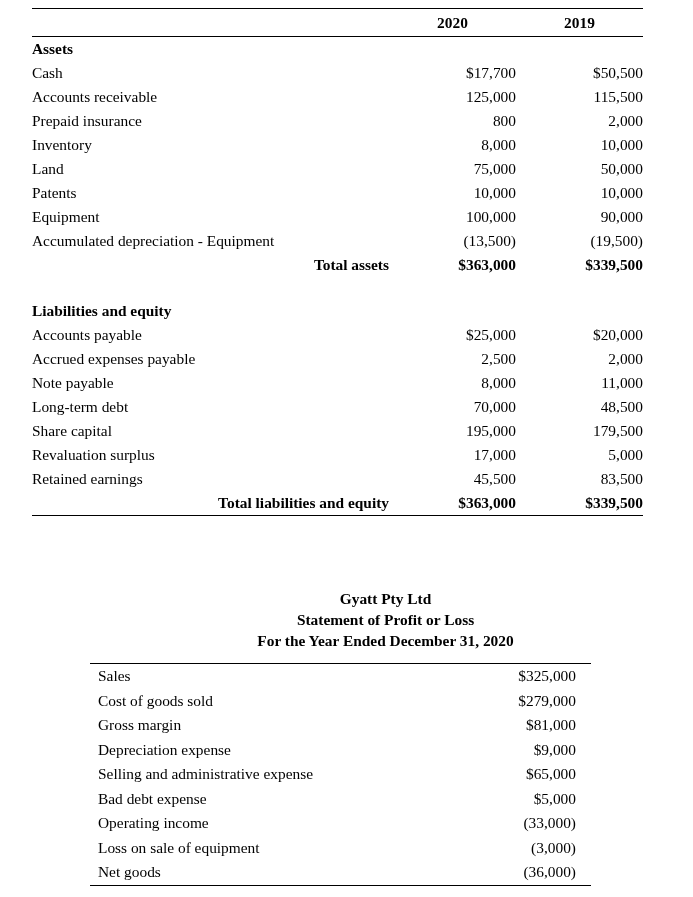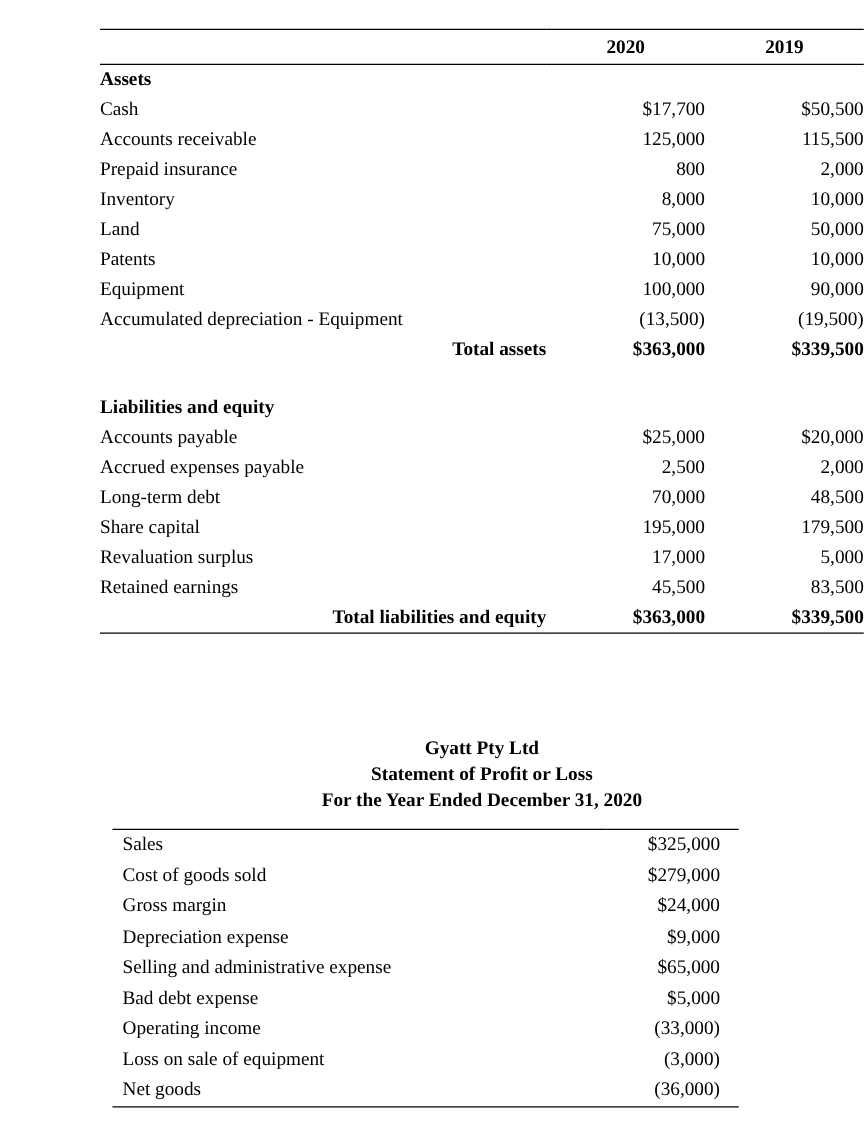--- a/index.html
+++ b/index.html
@@ -13,23 +13,22 @@
     font-family: "Liberation Serif", "DejaVu Serif", serif;
     color: #000000;
     position: relative;
     overflow: hidden;
   }
 
   
   .bs-wrap {
     position: absolute;
     left: 32px;
-    top: 23px;
+    top: 8px;
     width: 611px;
-    margin-left: 48px;
   }
   table.fin {
     border-collapse: collapse;
     width: 100%;
     table-layout: fixed;
   }
   table.fin td {
     padding: 0;
     font-size: 15.4px;
     line-height: 24px;
@@ -183,20 +182,25 @@
 
       <tr>
         <td class="lbl">Accounts payable</td>
         <td class="num">$25,000</td>
         <td class="num">$20,000</td>
       </tr>
       <tr>
         <td class="lbl">Accrued expenses payable</td>
         <td class="num">2,500</td>
         <td class="num">2,000</td>
+      </tr>
+      <tr>
+        <td class="lbl">Note payable</td>
+        <td class="num">8,000</td>
+        <td class="num">11,000</td>
       </tr>
       <tr>
         <td class="lbl">Long-term debt</td>
         <td class="num">70,000</td>
         <td class="num">48,500</td>
       </tr>
       <tr>
         <td class="lbl">Share capital</td>
         <td class="num">195,000</td>
         <td class="num">179,500</td>
@@ -237,21 +241,21 @@
       <tr class="pl-first">
         <td class="lbl">Sales</td>
         <td class="num">$325,000</td>
       </tr>
       <tr>
         <td class="lbl">Cost of goods sold</td>
         <td class="num">$279,000</td>
       </tr>
       <tr>
         <td class="lbl">Gross margin</td>
-        <td class="num">$24,000</td>
+        <td class="num">$81,000</td>
       </tr>
       <tr>
         <td class="lbl">Depreciation expense</td>
         <td class="num">$9,000</td>
       </tr>
       <tr>
         <td class="lbl">Selling and administrative expense</td>
         <td class="num">$65,000</td>
       </tr>
       <tr>

